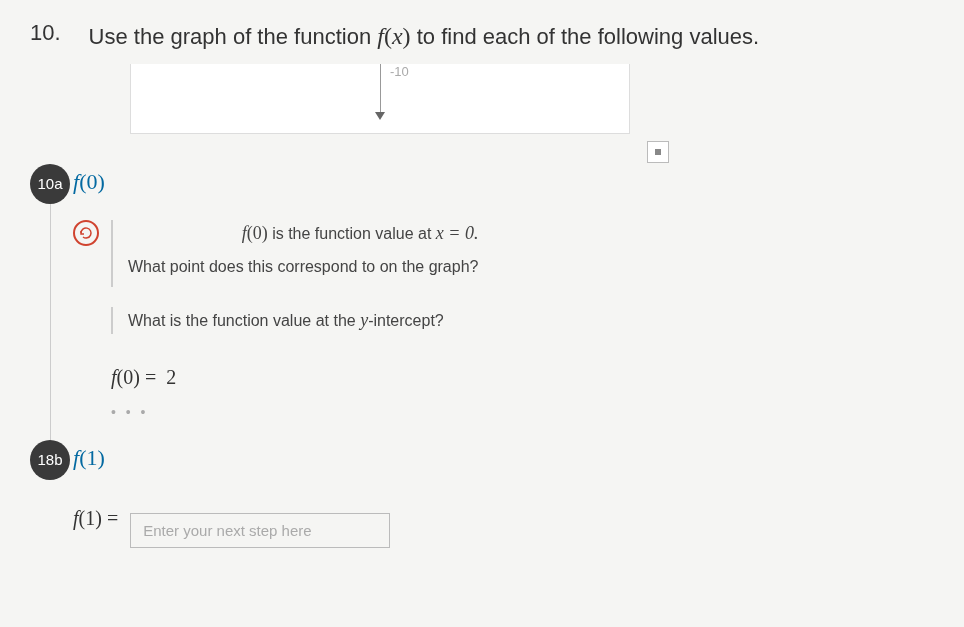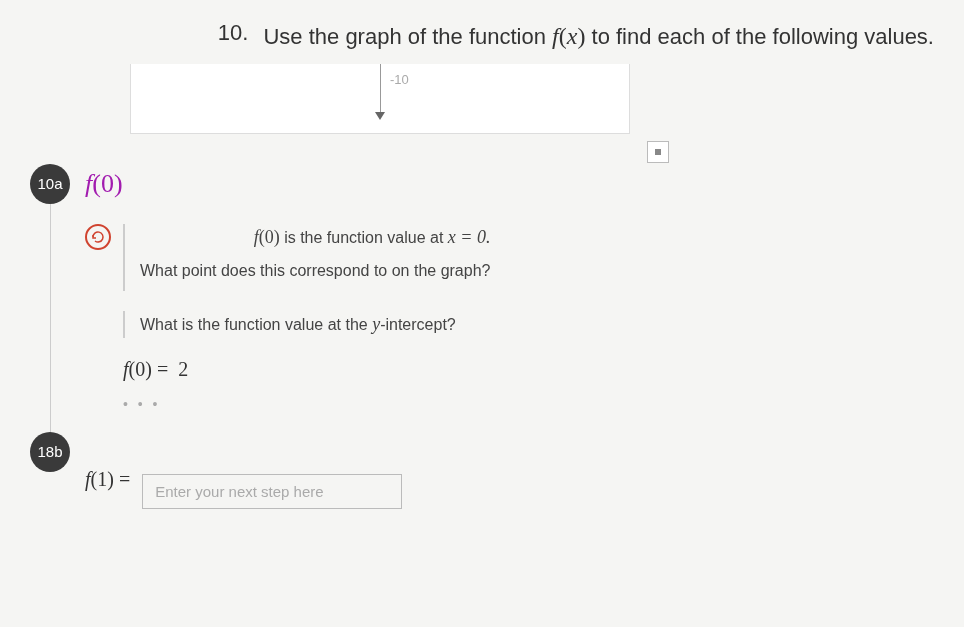--- a/index.html
+++ b/index.html
@@ -6,23 +6,22 @@
     body {
       font-family: -apple-system, BlinkMacSystemFont, 'Segoe UI', Arial, sans-serif;
       background: #f5f5f3;
       color: #333;
       padding: 20px 30px;
       width: 964px;
     }
     .question-header {
       display: flex;
       align-items: flex-start;
-      gap: 15px;
+      gap: 28px;
       margin-bottom: 10px;
-      justify-content: flex-end;
     }
     .question-number {
       font-size: 22px;
       color: #333;
       font-weight: 400;
     }
     .question-text {
       font-size: 22px;
       color: #333;
       line-height: 1.4;
@@ -64,21 +63,21 @@
       transform: translateX(-50%);
       width: 0;
       height: 0;
       border-left: 5px solid transparent;
       border-right: 5px solid transparent;
       border-top: 8px solid #666;
     }
     .axis-label {
       position: absolute;
       left: 50%;
-      top: 8px;
+      top: 0;
       transform: translateX(10px);
       font-size: 13px;
       color: #aaa;
     }
     .expand-icon {
       position: absolute;
       right: -40px;
       bottom: -30px;
       width: 22px;
       height: 22px;
@@ -89,41 +88,41 @@
       justify-content: center;
     }
     .expand-icon::after {
       content: '';
       width: 6px;
       height: 6px;
       background: #888;
     }
     .subpart {
       display: flex;
-      gap: 15px;
+      gap: 3px;
       margin-top: 20px;
       position: relative;
     }
     .badge {
       background: #3a3a3a;
       color: #fff;
       border-radius: 50%;
       width: 40px;
       height: 40px;
       display: flex;
       align-items: center;
       justify-content: center;
       font-size: 15px;
       font-weight: 500;
       flex-shrink: 0;
     }
     .subpart-title {
       font-family: 'Times New Roman', serif;
-      font-size: 26px;
-      color: #a21caf;
+      font-size: 22px;
+      color: #0369a1;
       margin-top: 5px;
     }
     .subpart-body {
       flex: 1;
     }
     .vline {
       position: absolute;
       left: 20px;
       top: 40px;
       width: 1px;
@@ -166,21 +165,21 @@
       line-height: 1.5;
     }
     .math-inline {
       font-family: 'Times New Roman', serif;
       font-size: 18px;
     }
     .italic { font-style: italic; }
     .answer-line {
       font-family: 'Times New Roman', serif;
       font-size: 20px;
-      margin-top: 20px;
+      margin-top: 32px;
       margin-left: 38px;
       color: #333;
     }
     .dots {
       margin-top: 15px;
       margin-left: 38px;
       color: #aaa;
       letter-spacing: 3px;
       font-size: 14px;
     }
@@ -265,20 +264,23 @@
       <span class="italic">f</span>(<span>0</span>)<span> = </span>&nbsp;<span>2</span>
     </div>
 
     <div class="dots">• • •</div>
   </div>
 </div>
 
 <div class="subpart">
   <div class="badge">18b</div>
   <div class="subpart-body">
+    <div class="subpart-title">
+      <span class="var">f</span><span class="paren">(</span><span>1</span><span class="paren">)</span>
+    </div>
     <div class="input-row">
       <span class="input-label">
         <span class="italic">f</span>(<span>1</span>)<span> = </span>
       </span>
       <input type="text" class="step-input" placeholder="Enter your next step here" style="">
     </div>
   </div>
 </div>
 
 </body></html>

